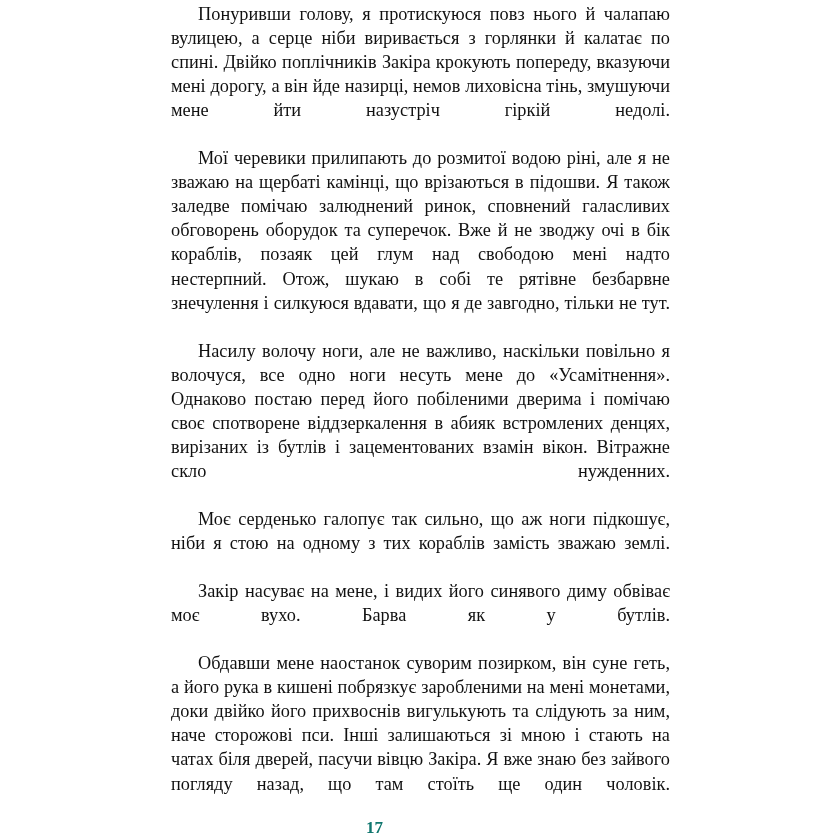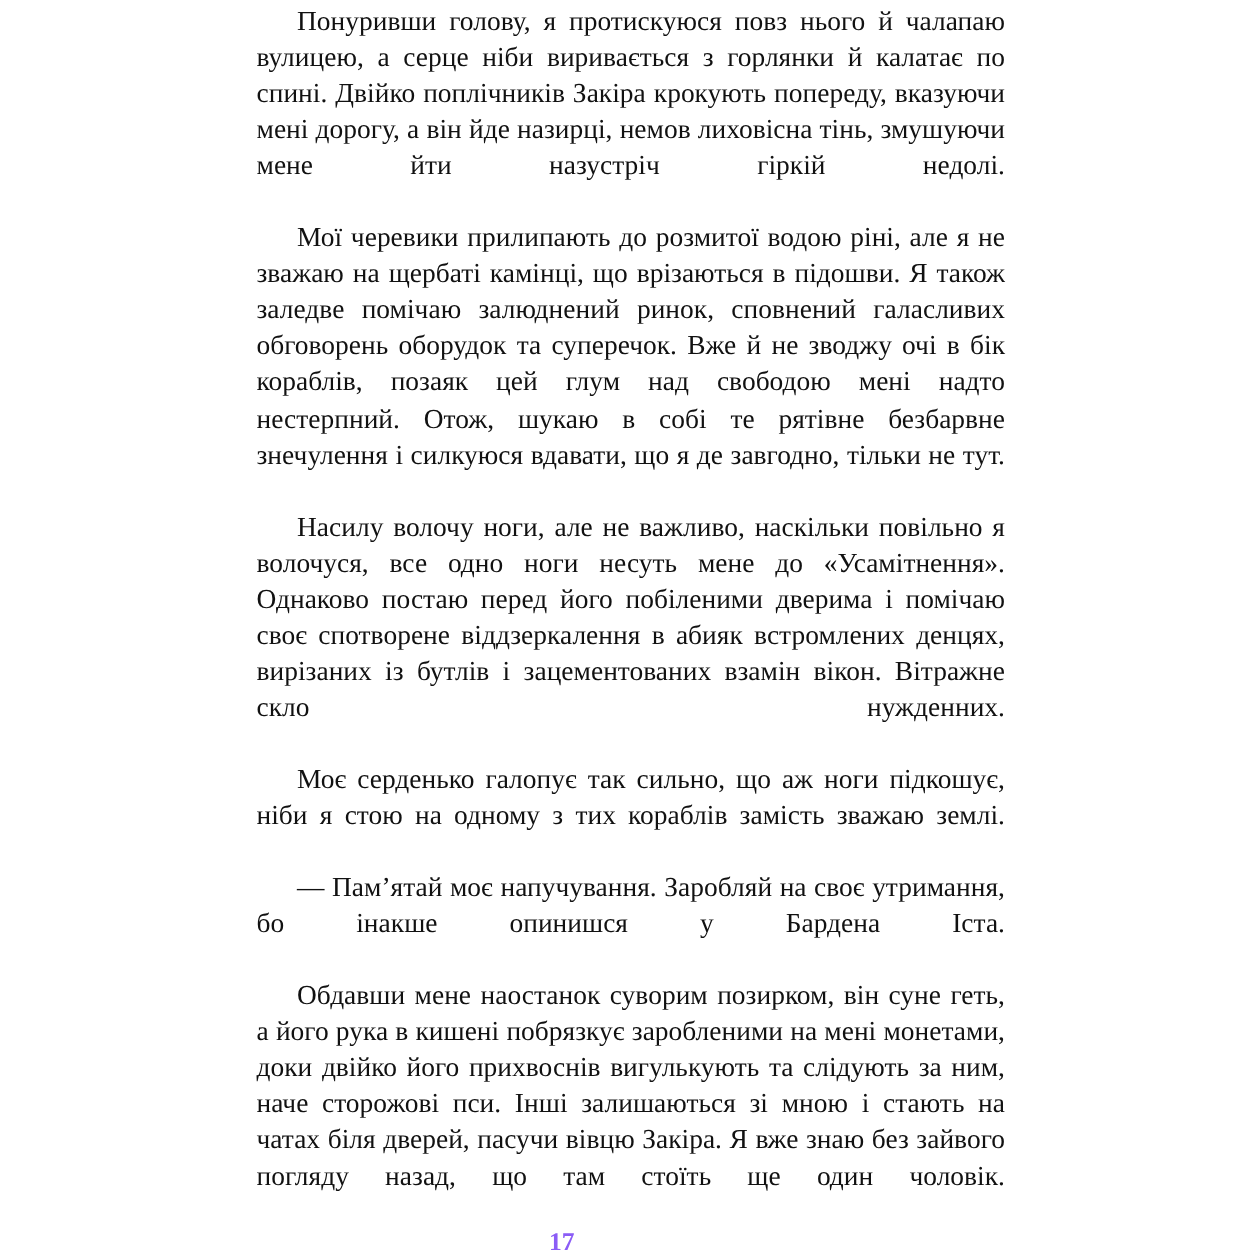--- a/index.html
+++ b/index.html
@@ -51,41 +51,41 @@
   }
   #page-number {
     position: absolute;
     left: 0;
     right: 0;
     top: 818px;
     text-align: center;
     font-size: 17px;
     font-weight: bold;
     line-height: 20px;
-    color: #8b5cf6;
+    color: #0f766e;
     font-family: "Liberation Serif", "DejaVu Serif", serif;
   }
 </style>
 </head>
 <body>
 
 <div id="page">
 
   <div id="text-column">
 
     <p class="para no-stretch">Понуривши голову, я протискуюся повз нього й чалапаю вулицею, а серце ніби виривається з горлянки й калатає по спині. Двійко поплічників Закіра крокують попереду, вказуючи мені дорогу, а він йде назирці, немов лиховісна тінь, змушуючи мене йти назустріч гіркій недолі.</p>
 
     <p class="para no-stretch">Мої черевики прилипають до розмитої водою ріні, але я не зважаю на щербаті камінці, що врізаються в підошви. Я також заледве помічаю залюднений ринок, сповнений галасливих обговорень оборудок та суперечок. Вже й не зводжу очі в бік кораблів, позаяк цей глум над свободою мені надто нестерпний. Отож, шукаю в собі те рятівне безбарвне знечулення і силкуюся вдавати, що я де завгодно, тільки не тут.</p>
 
     <p class="para no-stretch">Насилу волочу ноги, але не важливо, наскільки повільно я волочуся, все одно ноги несуть мене до «Усамітнення». Однаково постаю перед його побіленими дверима і помічаю своє спотворене віддзеркалення в абияк встромлених денцях, вирізаних із бутлів і зацементованих взамін вікон. Вітражне скло нужденних.</p>
 
     <p class="para no-stretch">Моє серденько галопує так сильно, що аж ноги підкошує, ніби я стою на одному з тих кораблів замість зважаю землі.</p>
 
+    <p class="para no-stretch">Закір насуває на мене, і видих його синявого диму обвіває моє вухо. Барва як у бутлів.</p>
 
-    <p class="para no-stretch">— Пам’ятай моє напучування. Заробляй на своє утримання, бо інакше опинишся у Бардена Іста.</p>
 
     <p class="para no-stretch">Обдавши мене наостанок суворим позирком, він суне геть, а його рука в кишені побрязкує заробленими на мені монетами, доки двійко його прихвоснів вигулькують та слідують за ним, наче сторожові пси. Інші залишаються зі мною і стають на чатах біля дверей, пасучи вівцю Закіра. Я вже знаю без зайвого погляду назад, що там стоїть ще один чоловік.</p>
 
   </div>
 
   <div id="page-number">17</div>
 
 </div>
 
 </body></html>

